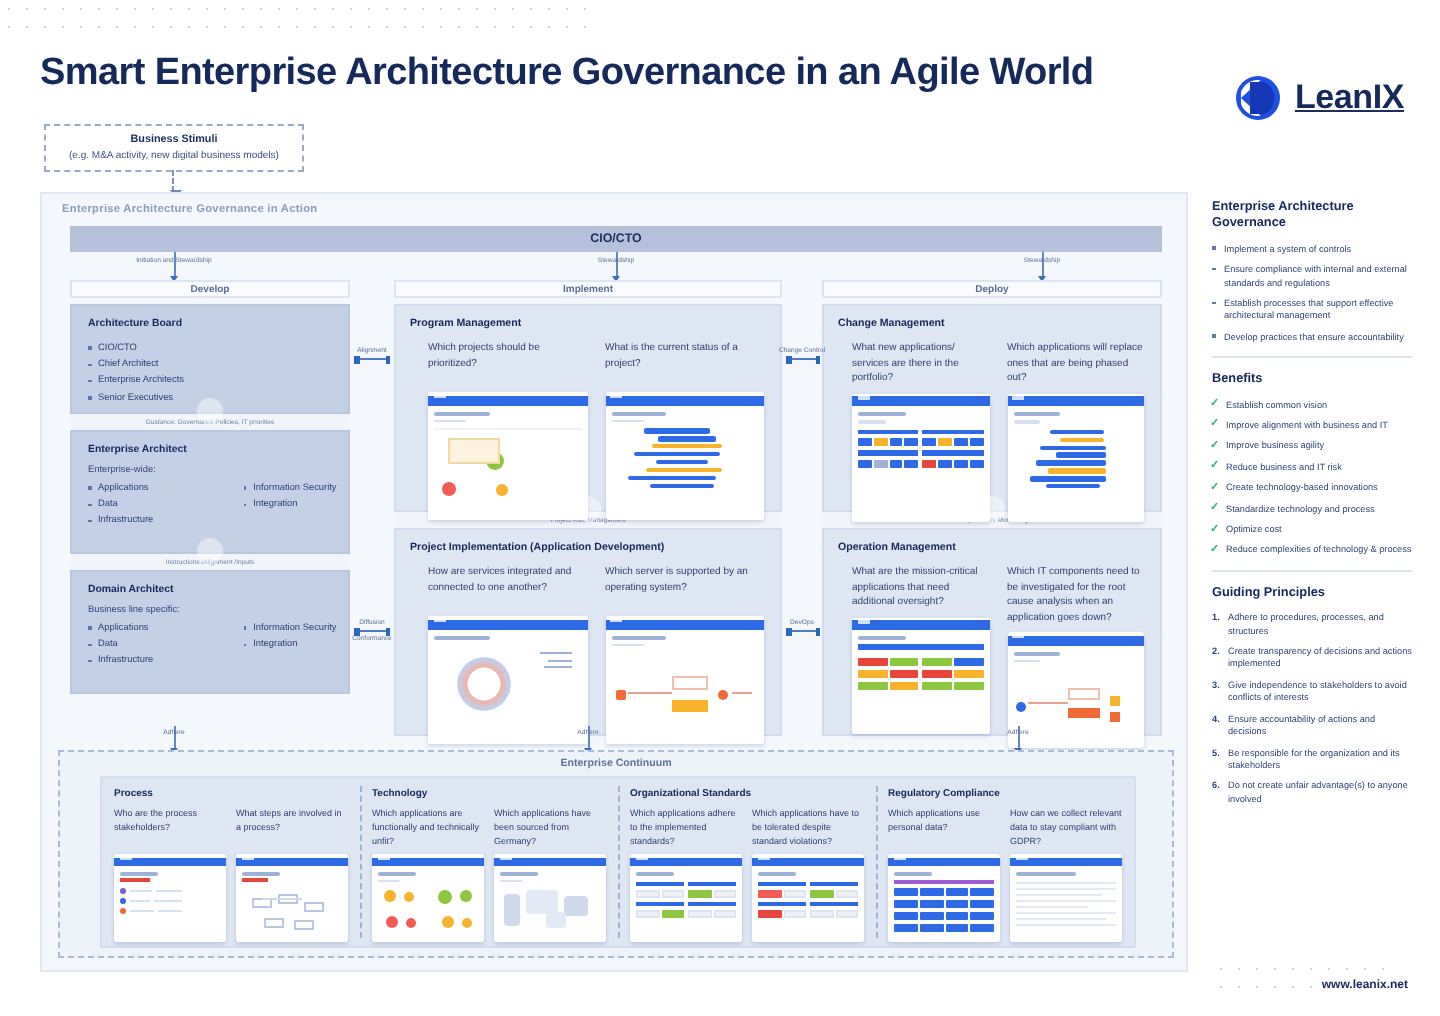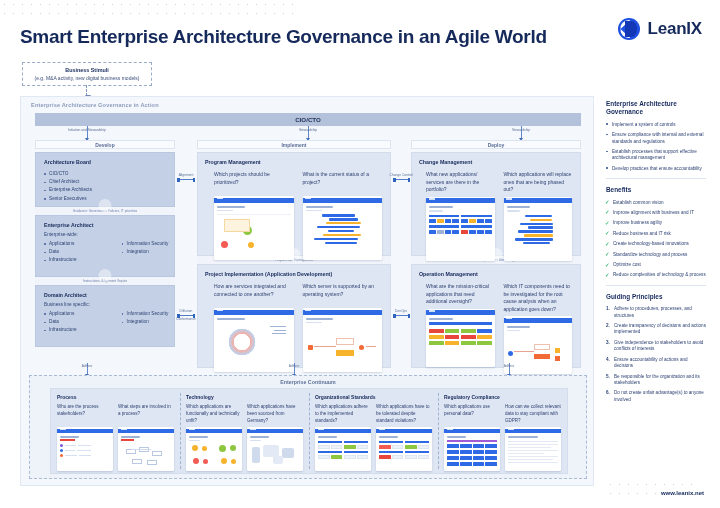--- a/index.html
+++ b/index.html
@@ -8,21 +8,21 @@
     font-family:"Liberation Sans", sans-serif;
     color:#1d2d5c; position:relative; overflow:hidden;
   }
   .dotgrid{position:absolute;left:0;top:0;width:300px;height:22px;
     background-image:radial-gradient(#c9d4ea 0.6px, transparent 0.7px);
     background-size:9px 9px;}
   .dotgrid.bl{top:auto;bottom:6px;left:606px;width:90px;height:22px;}
 
   .title{position:absolute;left:20px;top:26px;font-size:19px;font-weight:bold;
     letter-spacing:-0.3px;color:#15295b;}
-  .logo{position:absolute;right:18px;top:18px;display:flex;align-items:center;gap:7px;}
+  .logo{position:absolute;right:18px;top:38px;display:flex;align-items:center;gap:7px;text-decoration:underline;}
   .logo-mark{width:22px;height:22px;border-radius:50%;background:#1f4fe0;position:relative;}
   .logo-mark::before{content:"";position:absolute;left:2px;top:2px;width:18px;height:18px;
     border-radius:50%;background:#fff;
     clip-path:polygon(0 0, 55% 0, 0% 50%, 55% 100%, 0 100%);}
   .logo-mark::after{content:"";position:absolute;left:7px;top:3px;width:12px;height:16px;
     background:#1437b5;border-radius:0 50% 50% 0 / 0 50% 50% 0;}
   .logo-text{font-size:17px;font-weight:bold;color:#15295b;letter-spacing:-0.2px;}
 
   
   .stimuli{position:absolute;left:22px;top:62px;width:130px;padding:4px 5px;

